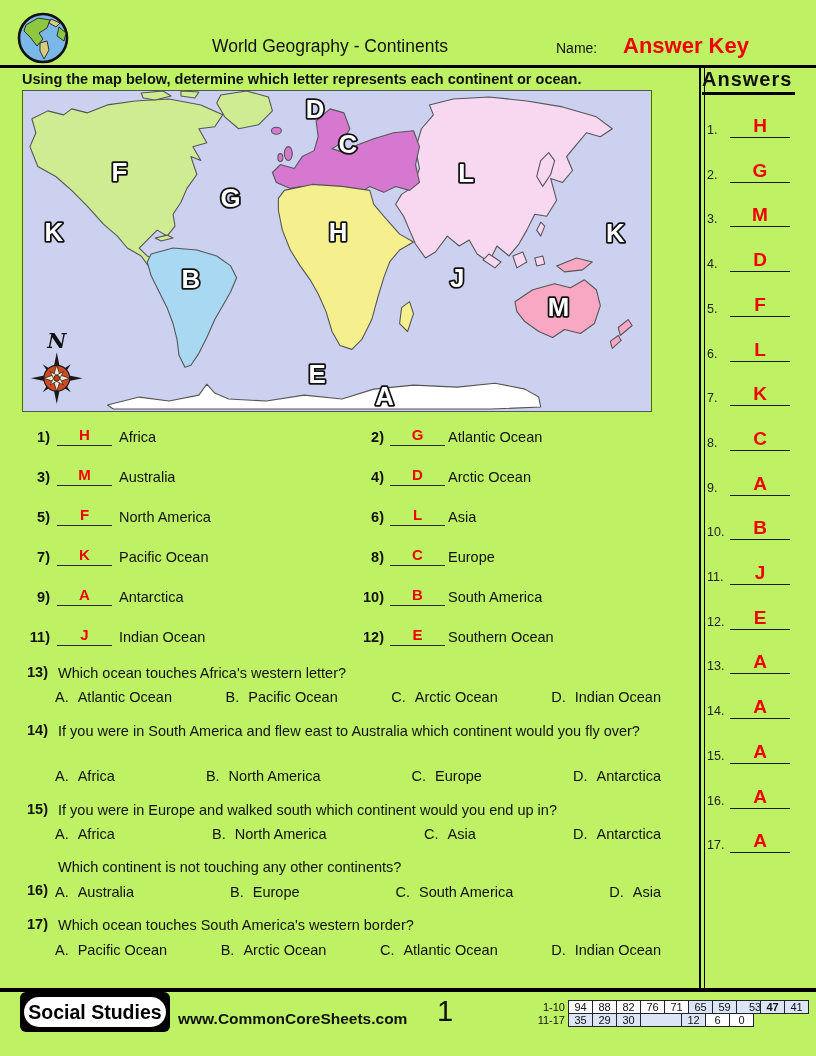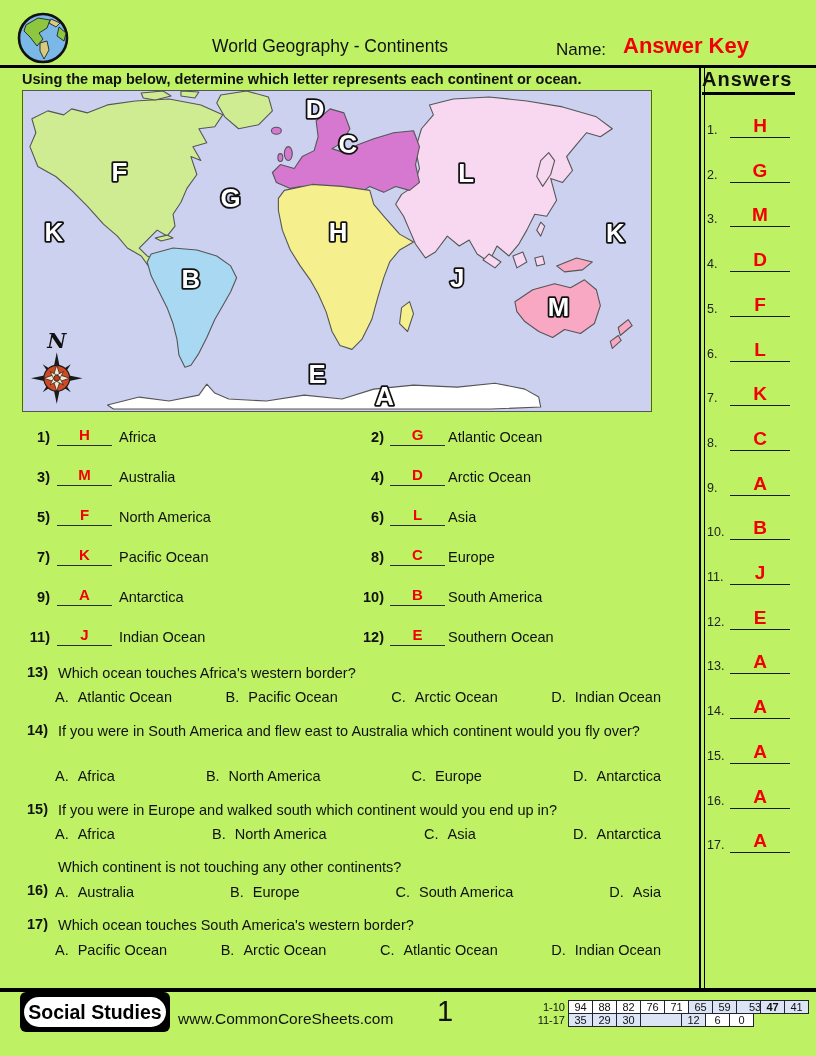--- a/index.html
+++ b/index.html
@@ -3,21 +3,21 @@
 <meta charset="utf-8">
 <style>
   html,body{margin:0;padding:0;background:#fff;}
   .page{position:relative;width:816px;height:1056px;background:#bef264;overflow:hidden;
         font-family:"Liberation Sans",sans-serif;color:#111;}
   .rule{position:absolute;background:#000;}
 
   
   .globe{position:absolute;left:16px;top:10px;}
   .title{position:absolute;left:120px;top:36px;width:420px;text-align:center;font-size:17.5px;}
-  .name-label{position:absolute;left:556px;top:40px;font-size:17px;}
+  .name-label{position:absolute;left:556px;top:40px;font-size:14px;}
   .answer-key{position:absolute;left:623px;top:33px;font-size:22px;font-weight:bold;color:#f20000;}
   .instruction{position:absolute;left:22px;top:71px;font-size:14.5px;font-weight:bold;}
 
   
   .map-box{position:absolute;left:22px;top:90px;width:630px;height:322px;border:1.5px solid #555;box-sizing:border-box;}
   .map-box svg{display:block;width:100%;height:100%;}
 
   
   .m-row{position:absolute;left:0;width:700px;height:21px;}
   .m-num{position:absolute;bottom:1px;width:40px;text-align:right;font-weight:bold;font-size:14.5px;}
@@ -36,21 +36,21 @@
   .ans-title{position:absolute;left:702px;top:68px;width:93px;font-size:20px;font-weight:bold;letter-spacing:1px;}
   .ans-item{position:absolute;left:700px;width:100px;height:21px;}
   .ans-num{position:absolute;left:7px;bottom:1px;font-size:12.5px;color:#222;}
   .ans-val{position:absolute;left:30px;bottom:0;width:60px;text-align:center;border-bottom:1.6px solid #1a1a1a;
            font-size:19px;font-weight:bold;color:#f20000;line-height:22px;}
 
   
   .badge{position:absolute;left:20px;top:992px;width:150px;height:40px;background:#000;border-radius:6px;}
   .badge-inner{position:absolute;left:4px;right:4px;top:5px;bottom:5px;background:#fff;border-radius:15px;
                display:flex;align-items:center;justify-content:center;font-weight:bold;font-size:19.5px;color:#000;}
-  .url{position:absolute;left:178px;top:1010px;font-size:15.5px;}
+  .url{position:absolute;left:178px;top:1010px;font-size:15.5px;font-weight:bold;}
   .pagenum{position:absolute;left:410px;top:995px;width:70px;text-align:center;font-size:29px;}
   .score{position:absolute;left:527px;top:1000px;}
   .score-row{display:flex;height:14px;}
   .score-row + .score-row{margin-top:-1px;}
   .score-label{width:38px;text-align:right;padding-right:4px;font-size:11px;line-height:14px;}
   .score-cell{width:25px;height:14px;box-sizing:border-box;border:1px solid #223;margin-left:-1px;
               text-align:center;font-size:11px;line-height:12px;background:#fff;}
 </style>
 </head>
 <body>
@@ -193,21 +193,21 @@
         <span class="m-blank" style="left: 57px; width: 55px;">J</span>
         <span class="m-label" style="left: 119px;">Indian Ocean</span>
         <span class="m-num" style="left: 344px;">12)</span>
         <span class="m-blank" style="left: 390px; width: 55px;">E</span>
         <span class="m-label" style="left: 448px;">Southern Ocean</span>
       </div>
     </div>
 
   <div id="mc">
       <div class="mc-num" style="top: 664px;">13)</div>
-      <div class="mc-stem" style="top: 664px;">Which ocean touches Africa's western border?</div>
+      <div class="mc-stem" style="top: 664px;">Which ocean touches Africa's western letter?</div>
       <div class="mc-opts" style="top: 689px;">
         <span class="mc-opt"><span class="l">A.</span><span class="t">Atlantic Ocean</span></span>
         <span class="mc-opt"><span class="l">B.</span><span class="t">Pacific Ocean</span></span>
         <span class="mc-opt"><span class="l">C.</span><span class="t">Arctic Ocean</span></span>
         <span class="mc-opt"><span class="l">D.</span><span class="t">Indian Ocean</span></span>
       </div>
       <div class="mc-num" style="top: 722px;">14)</div>
       <div class="mc-stem" style="top: 722px;">If you were in South America and flew east to Australia which continent would you fly over?</div>
       <div class="mc-opts" style="top: 768px;">
         <span class="mc-opt"><span class="l">A.</span><span class="t">Africa</span></span>

